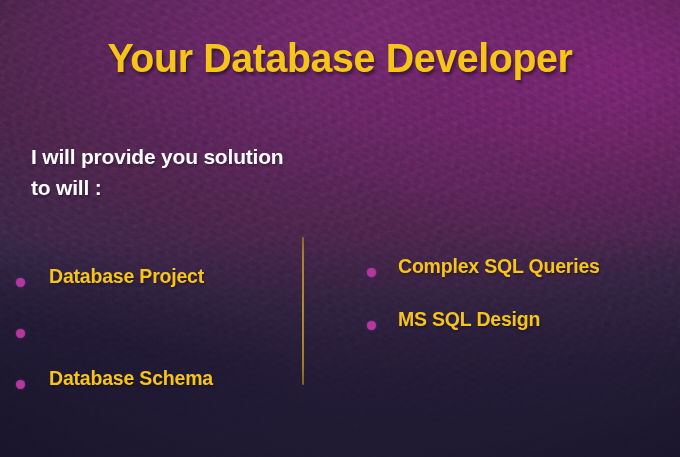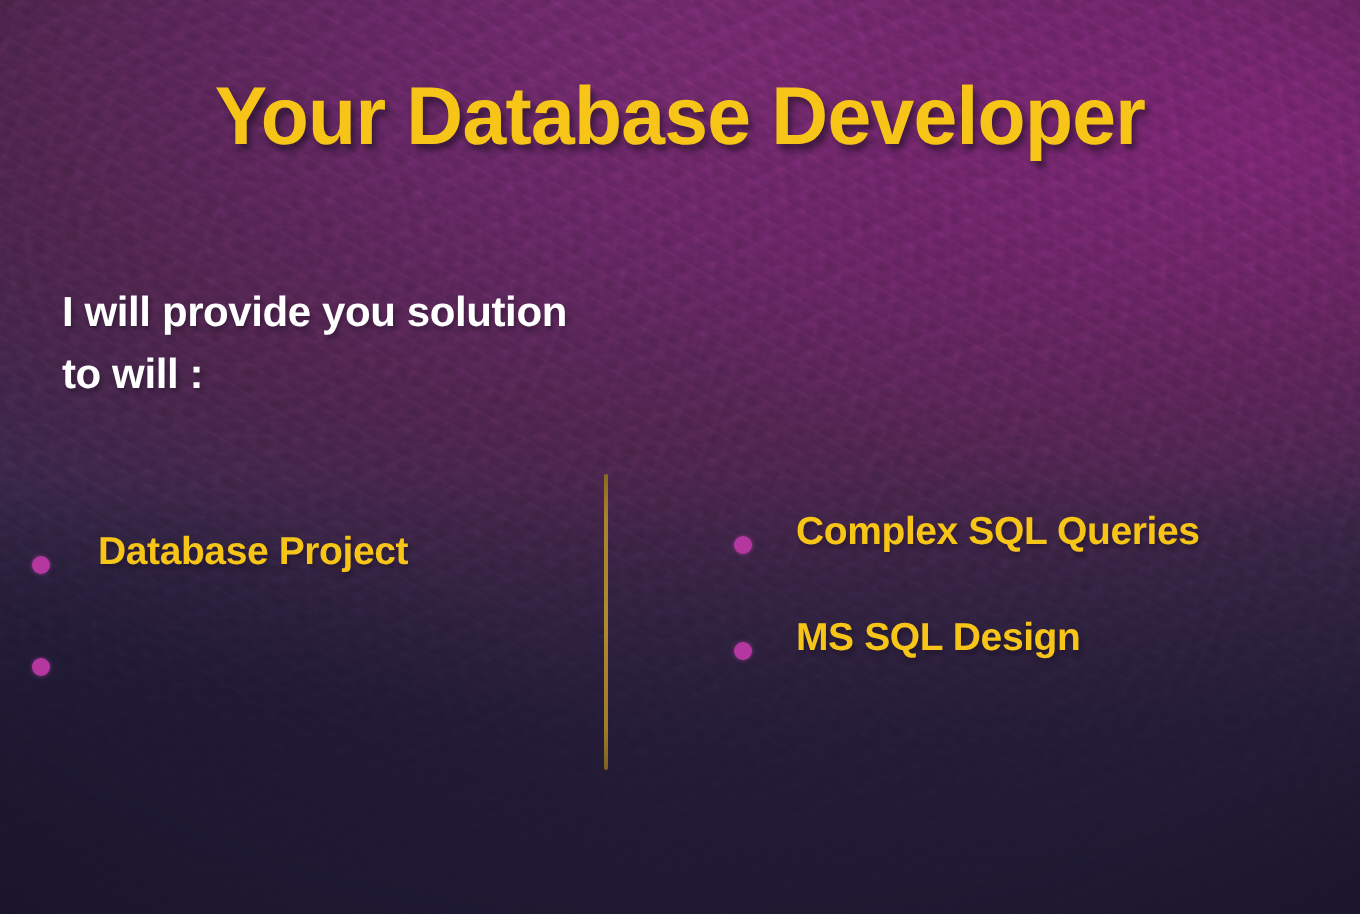--- a/index.html
+++ b/index.html
@@ -181,20 +181,24 @@
     <div id="divider"></div>
 
     <ul id="list-left" class="bullet-list">
       <li class="bullet-item">
         <span class="bullet-dot"></span>
         <span class="bullet-text">Database Project</span>
       </li>
       <li class="bullet-item">
         <span class="bullet-dot"></span>
       </li>
+      <li class="bullet-item">
+        <span class="bullet-dot"></span>
+        <span class="bullet-text">Database Schema</span>
+      </li>
     </ul>
 
     <ul id="list-right" class="bullet-list">
       <li class="bullet-item">
         <span class="bullet-dot"></span>
         <span class="bullet-text">Complex SQL Queries</span>
       </li>
       <li class="bullet-item">
         <span class="bullet-dot"></span>
         <span class="bullet-text">MS SQL Design</span>

